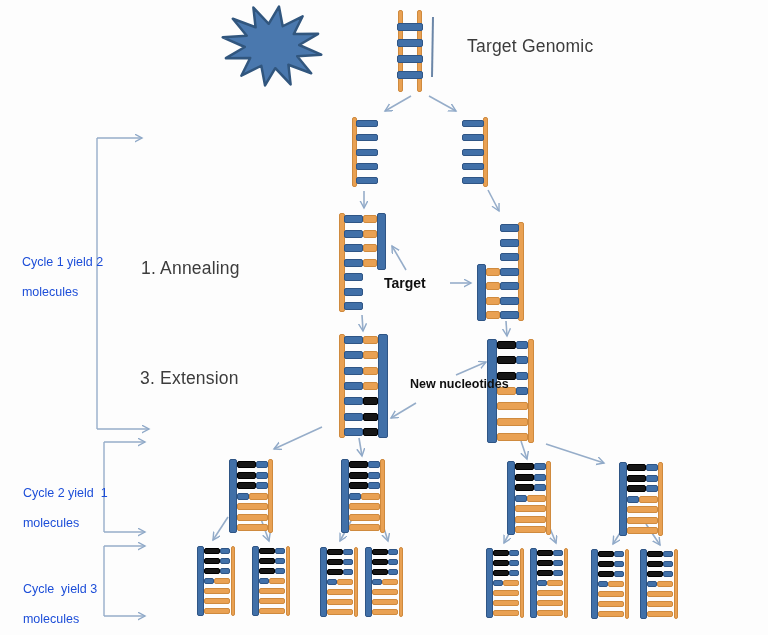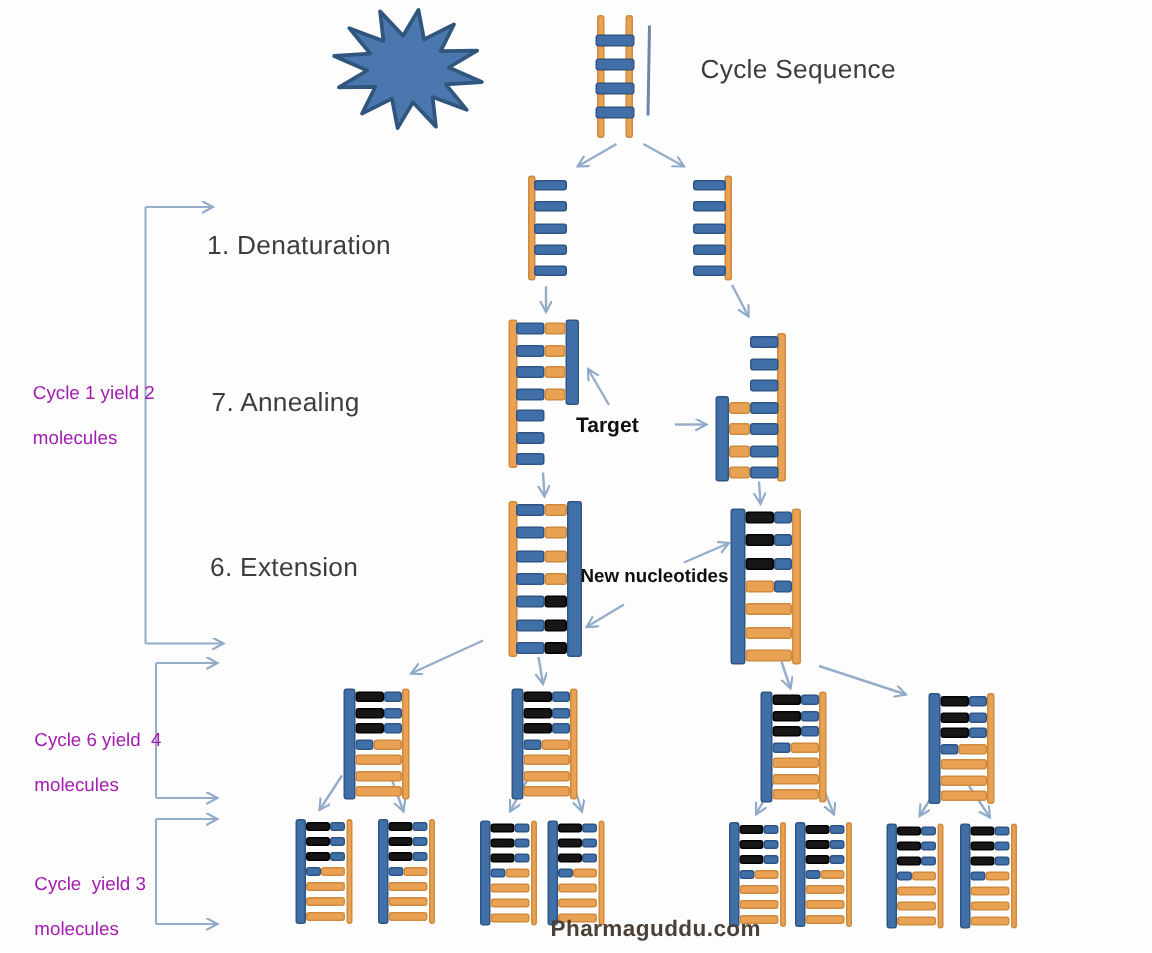--- a/index.html
+++ b/index.html
@@ -1,21 +1,21 @@
 <!DOCTYPE html>
 <html><head>
 <meta charset="utf-8">
 <style>
   *{margin:0;padding:0;box-sizing:border-box}
   html,body{background:#fff}
   body{font-family:"Liberation Sans",sans-serif;}
   #stage{position:relative;width:768px;height:635px;background:#fdfdfd;overflow:hidden}
   svg.layer{position:absolute;left:0;top:0}
   .lbl{position:absolute;color:#3c3c3c;font-size:17.5px;letter-spacing:.2px;white-space:pre}
-  .sm{font-size:12.5px;line-height:15px;color:#a21caf}
+  .sm{font-size:12.5px;line-height:15px;color:#1d4ed8}
   .boldlbl{position:absolute;font-weight:bold;color:#0f0f0f;white-space:pre}
   .primers-size{font-size:14px}
   .nn-size{font-size:12.5px}
   .mol{position:absolute}
   .rail{position:absolute;border-radius:2px}
   .rung{position:absolute;display:flex}
   .rung div{border-radius:2px;height:100%}
   #watermark{position:absolute;font-size:15px;font-weight:bold;color:#4b4037;letter-spacing:.3px}
   .cyc{position:absolute;white-space:pre}
 </style>
@@ -595,35 +595,33 @@
         </div>
         <div class="rung" style="left: 7px; top: 52px; height: 6px;">
           <div style="width: 26px; background: rgb(233, 161, 83); border: 1px solid rgb(207, 138, 62);"></div>
         </div>
         <div class="rung" style="left: 7px; top: 62px; height: 6px;">
           <div style="width: 26px; background: rgb(233, 161, 83); border: 1px solid rgb(207, 138, 62);"></div>
         </div>
       </div>
     </div>
 
-  <div class="lbl" style="left:467px;top:36px">Cycle Sequence</div>
-  <div class="lbl" style="left:138px;top:153px">1. Denaturation</div>
-  <div class="lbl" style="left:141px;top:258px">7. Annealing</div>
-  <div class="lbl" style="left:140px;top:368px">6. Extension</div>
+  <div class="lbl" style="left:467px;top:36px">Target Genomic</div>
+  <div class="lbl" style="left:141px;top:258px">1. Annealing</div>
+  <div class="lbl" style="left:140px;top:368px">3. Extension</div>
 
   <div class="boldlbl primers-size" style="left:384px;top:275px">Target</div>
-  <div class="boldlbl nn-size" style="left:387px;top:377px">New nucleotides</div>
+  <div class="boldlbl nn-size" style="left:410px;top:377px">New nucleotides</div>
 
   <div class="cyc sm" style="left:8px;top:240px">
     <span>Cycle 1 yield 2</span><br>
     <span>molecules</span>
   </div>
   <div class="cyc sm" style="left:9px;top:471px">
-    <span>Cycle 6 yield  4</span><br>
+    <span>Cycle 2 yield  1</span><br>
     <span>molecules</span>
   </div>
   <div class="cyc sm" style="left:9px;top:567px">
     <span>Cycle  yield 3</span><br>
     <span>molecules</span>
   </div>
 
-  <div id="watermark" style="left:367px;top:611px">Pharmaguddu.com</div>
 </div>
 
 </body></html>

